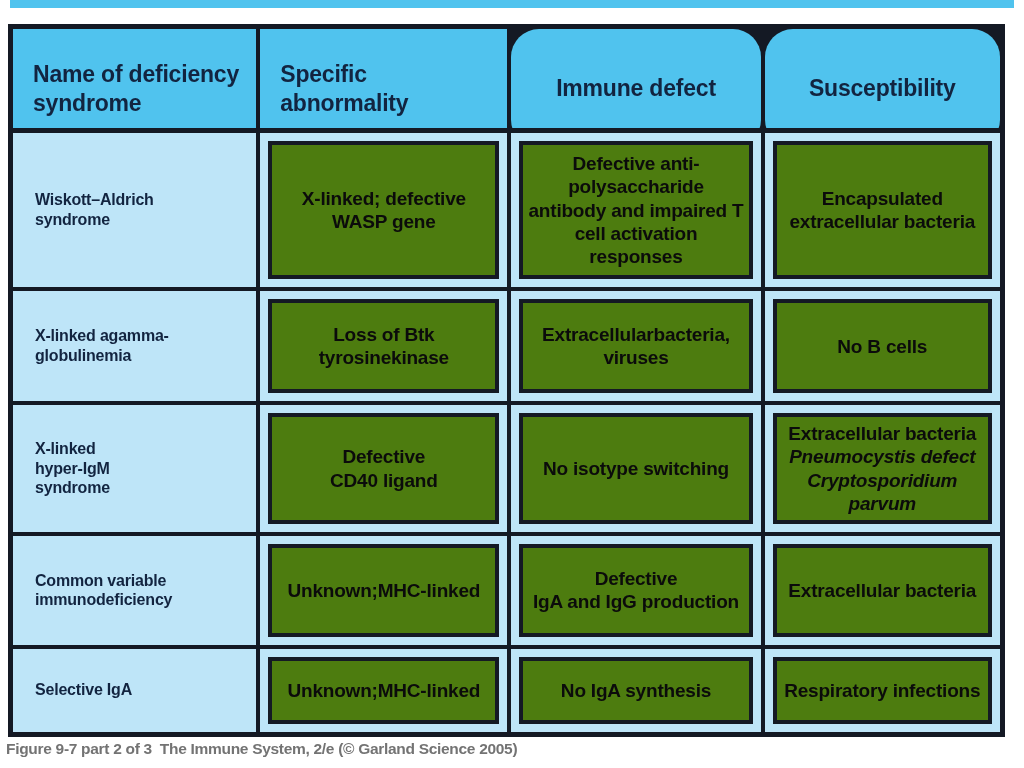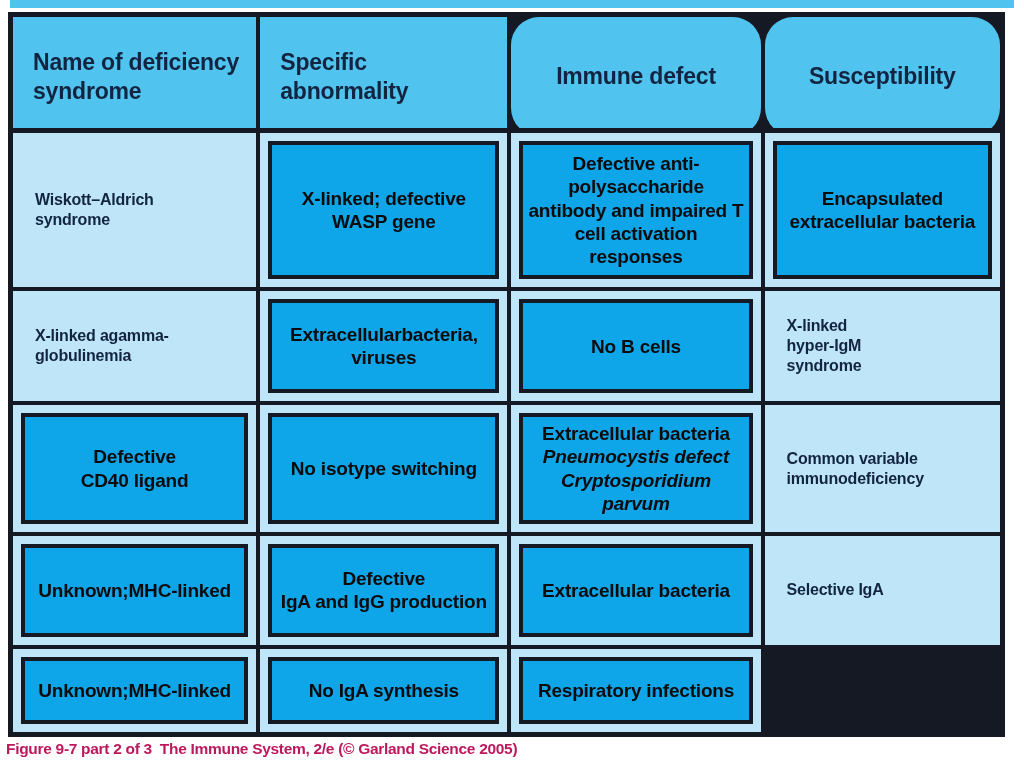--- a/index.html
+++ b/index.html
@@ -9,21 +9,21 @@
   }
   .top-strip{
     position:absolute;left:10px;top:0;width:1004px;height:8px;background:#50c3ee;
   }
   
   .tbl{
     position:absolute;left:8px;width:997px;background:#141924;border:5px solid #141924;
     display:grid;box-sizing:border-box;
   }
   .tbl.header{
-    top:12px;height:129px;
+    top:24px;height:129px;
     grid-template-columns:249fr 253fr 255fr 241fr;column-gap:4px;
   }
   .tbl.body{
     top:128px;height:609px;
     grid-template-columns:249fr 253fr 255fr 241fr;
     grid-template-rows:152fr 108fr 125fr 107fr 82fr;
     gap:4px;
   }
   .hcell{
     background:#50c3ee;color:#122440;display:flex;align-items:center;
@@ -31,28 +31,28 @@
   }
   .hcell.left{padding-left:20px;}
   .hcell.center{justify-content:center;text-align:center;border-radius:28px;}
   .cell{background:#bee5f8;display:flex;box-sizing:border-box;}
   .cell.name{
     align-items:center;padding-left:22px;padding-right:6px;color:#122440;
     font-size:16px;line-height:1.24;white-space:pre-line;letter-spacing:-0.2px;
   }
   .cell.boxed{padding:8px;}
   .wbox{
-    flex:1;background:#0ea5e9;border:4px solid #141924;display:flex;
+    flex:1;background:#4d7c0f;border:4px solid #141924;display:flex;
     flex-direction:column;align-items:center;justify-content:center;
     text-align:center;color:#0b0b0b;font-size:19px;line-height:1.22;
     white-space:pre-line;letter-spacing:-0.2px;padding:2px 4px;box-sizing:border-box;
   }
   .wbox .it{font-style:italic;}
   .caption{
-    position:absolute;left:6px;top:740px;color:#be185d;font-size:15.5px;
+    position:absolute;left:6px;top:740px;color:#737373;font-size:15.5px;
     letter-spacing:-0.3px;white-space:pre;
   }
 </style>
 </head>
 <body>
 
 <div class="page">
 
   <div class="top-strip"></div>
 
@@ -79,20 +79,24 @@
 antibody and impaired T
 cell activation responses</span></div>
     </div>
     <div class="cell boxed">
       <div class="wbox"><span>Encapsulated
 extracellular bacteria</span></div>
     </div>
 
     <div class="cell name">X-linked agamma-
 globulinemia</div>
+    <div class="cell boxed">
+      <div class="wbox"><span>Loss of Btk
+tyrosinekinase</span></div>
+    </div>
     <div class="cell boxed">
       <div class="wbox"><span>Extracellularbacteria,
 viruses</span></div>
     </div>
     <div class="cell boxed">
       <div class="wbox"><span>No B cells</span></div>
     </div>
 
     <div class="cell name">X-linked
 hyper-IgM

